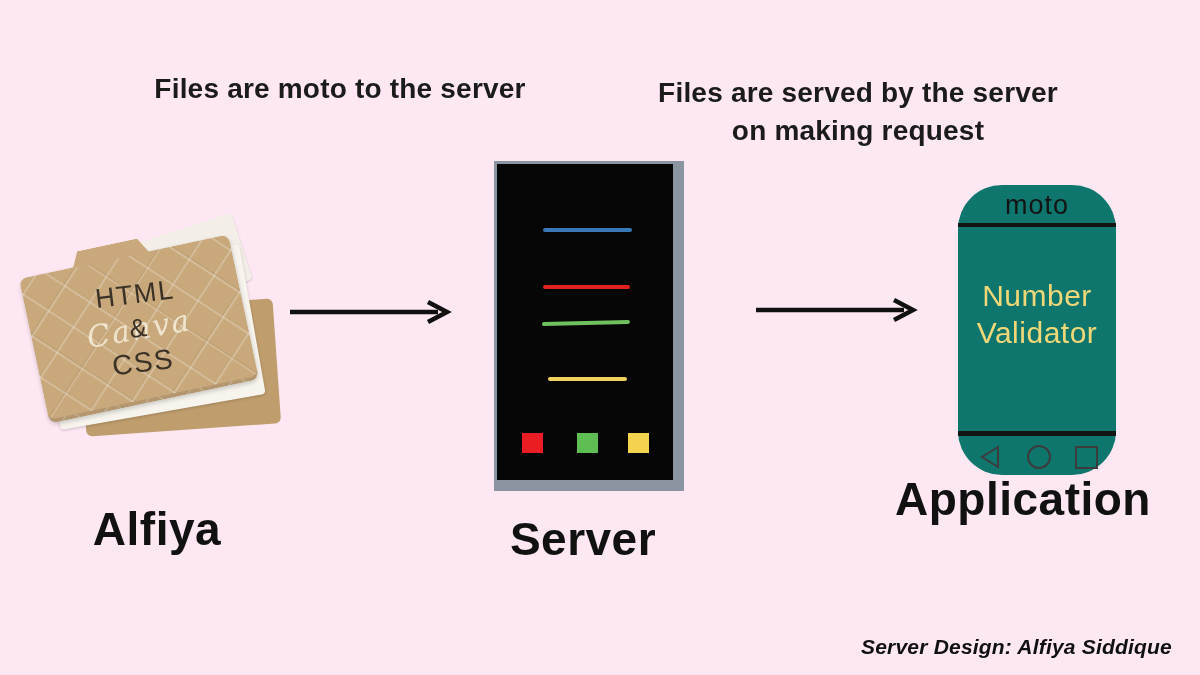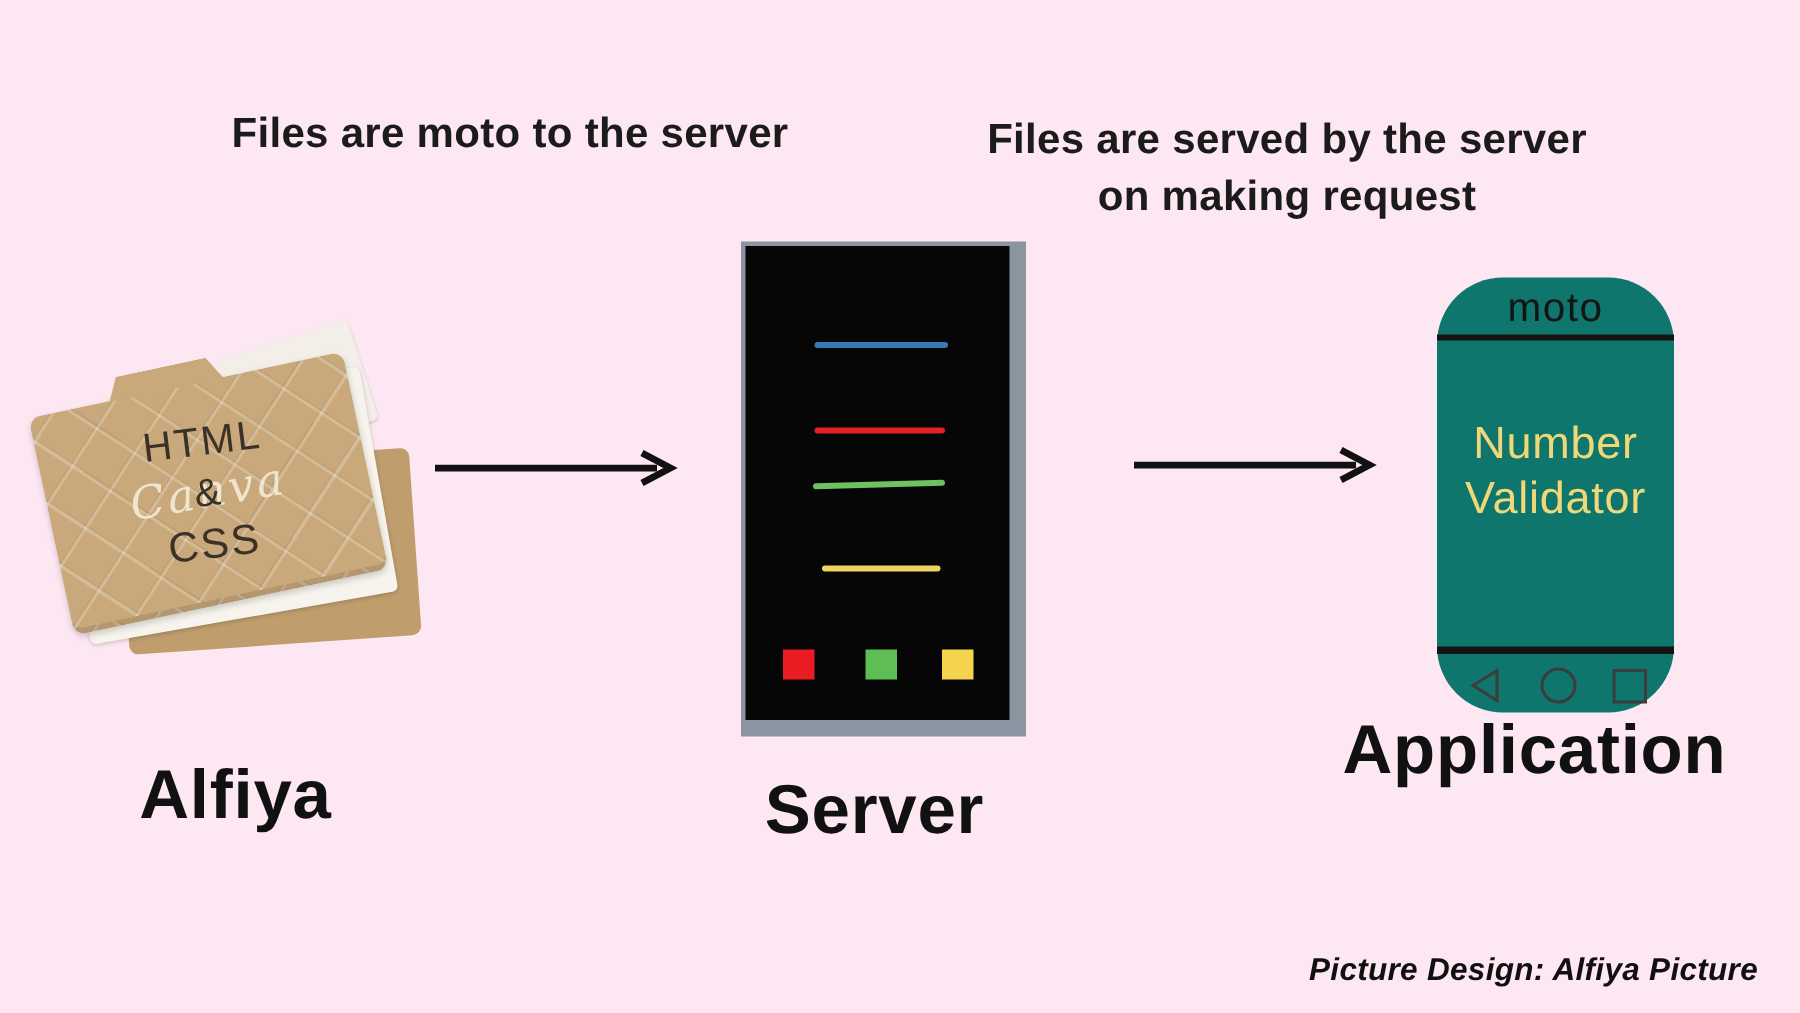--- a/index.html
+++ b/index.html
@@ -181,13 +181,13 @@
     </svg>
     <div class="nav-home"></div>
     <div class="nav-recents"></div>
   </div>
 </div>
 
 <div class="abs big-label" id="label-files">Alfiya</div>
 <div class="abs big-label" id="label-server">Server</div>
 <div class="abs big-label" id="label-application">Application</div>
 
-<div class="abs" id="credit">Picture Design: Alfiya Picture</div>
+<div class="abs" id="credit">Server Design: Alfiya Siddique</div>
 
 </body></html>

